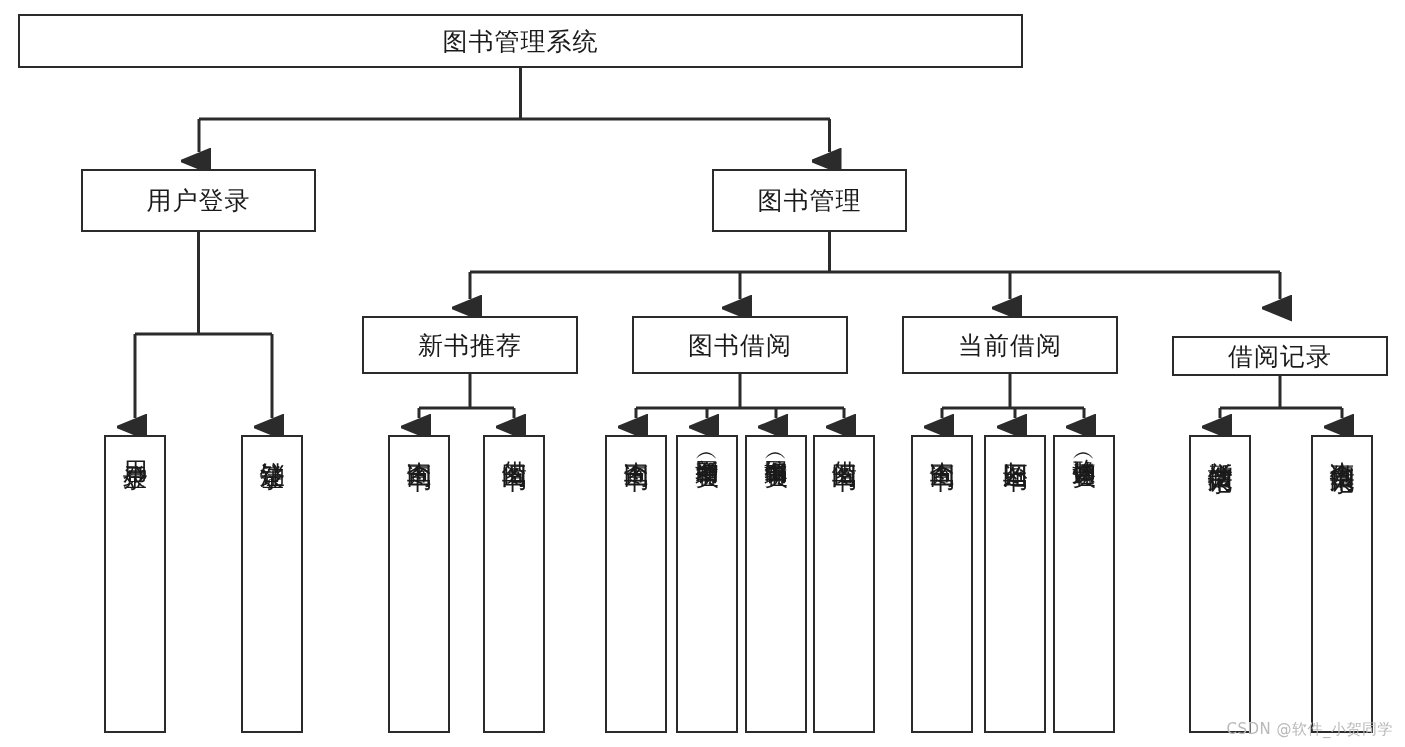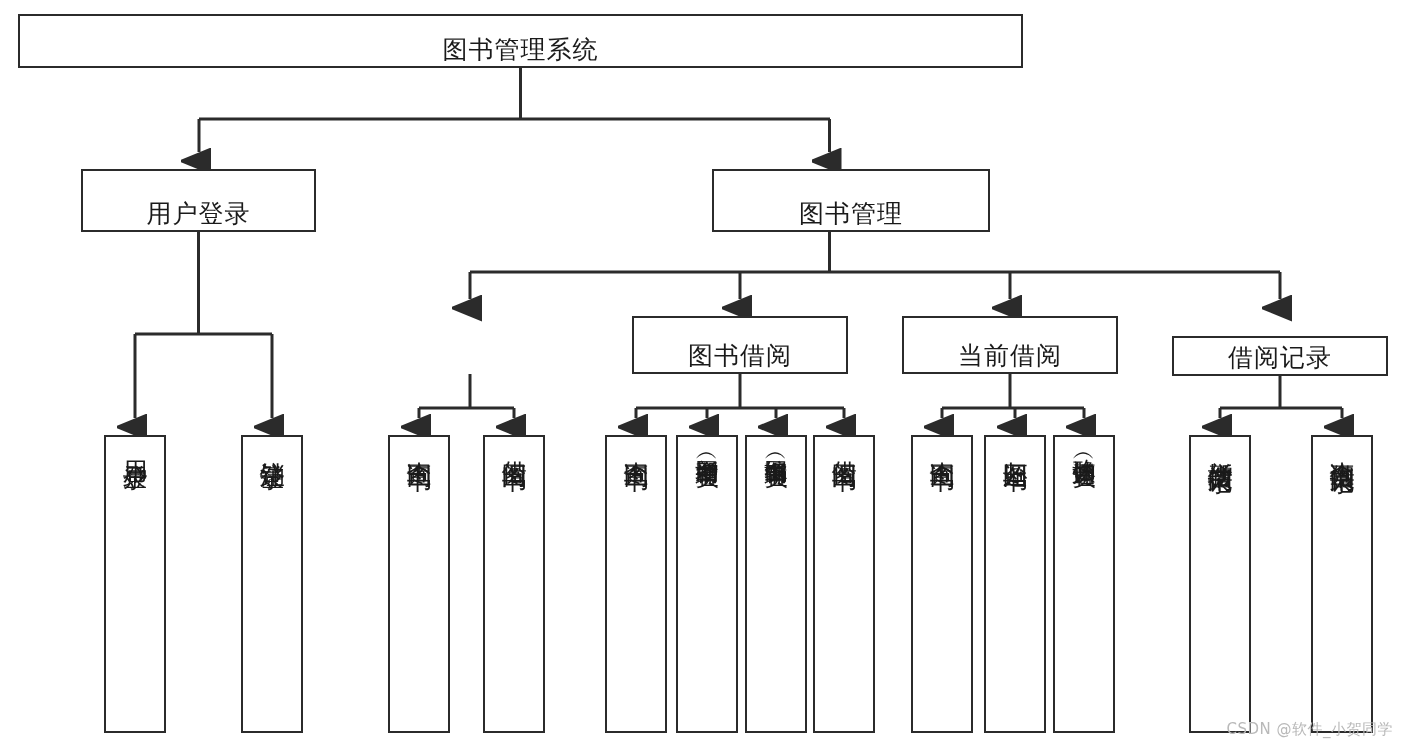--- a/index.html
+++ b/index.html
@@ -24,21 +24,21 @@
     width: 1405px;
     height: 747px;
     pointer-events: none;
   }
   .node {
     position: absolute;
     box-sizing: border-box;
     background: #ffffff;
     border: 2.5px solid #2b2b2b;
     display: flex;
-    align-items: flex-end;
+    align-items: center;
     justify-content: center;
     color: #1a1a1a;
   }
   .node.horiz {
     font-size: 25px;
     letter-spacing: 1px;
   }
   .node.leaf {
     align-items: flex-start;
     justify-content: center;
@@ -122,24 +122,27 @@
     </g>
   </svg>
 
   <div class="node horiz" style="left:18px; top:14px; width:1005px; height:54px;">
     <span>图书管理系统</span>
   </div>
 
   <div class="node horiz" style="left:81px; top:169px; width:235px; height:63px;">
     <span>用户登录</span>
   </div>
-  <div class="node horiz" style="left:712px; top:169px; width:278px; height:63px;">
+  <div class="node horiz" style="left:712px; top:169px; width:195px; height:63px;">
     <span>图书管理</span>
   </div>
 
+  <div class="node horiz" style="left:362px; top:316px; width:216px; height:58px;">
+    <span>新书推荐</span>
+  </div>
   <div class="node horiz" style="left:902px; top:316px; width:216px; height:58px;">
     <span>当前借阅</span>
   </div>
   <div class="node horiz" style="left:632px; top:316px; width:216px; height:58px;">
     <span>图书借阅</span>
   </div>
   <div class="node horiz" style="left:1172px; top:316px; width:216px; height:40px;margin-top:20px;">
     <span>借阅记录</span>
   </div>
 

